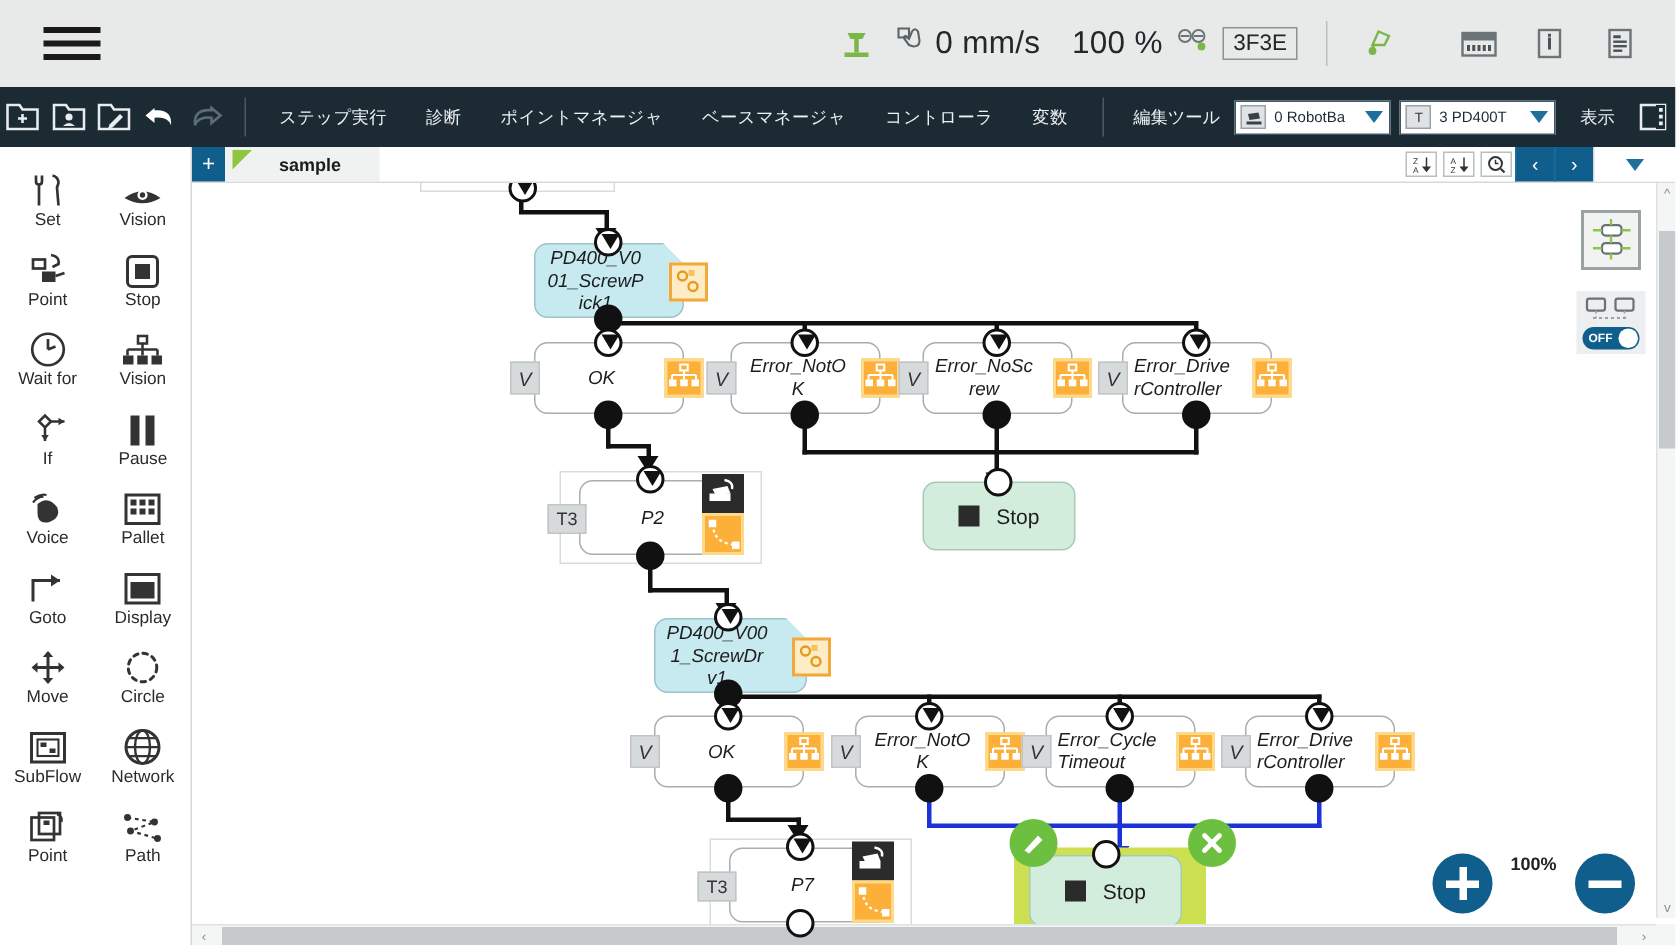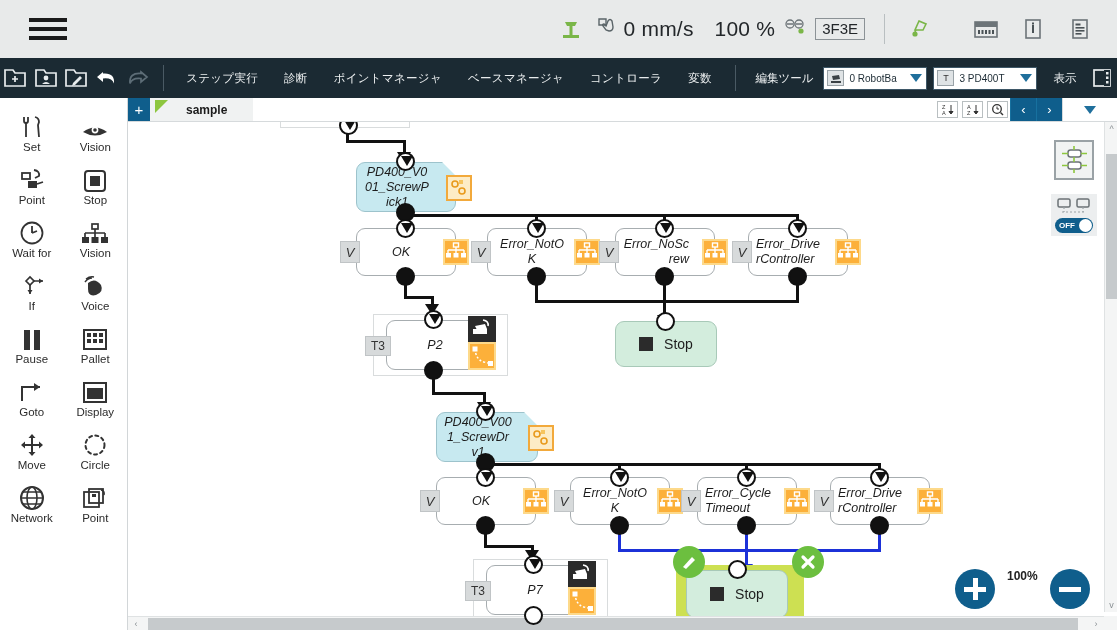--- a/index.html
+++ b/index.html
@@ -418,35 +418,35 @@
           <path d="M8 8 L12 4 L16 8 L12 12 Z" fill="none" stroke="#333" stroke-width="1.7"></path>
           <path d="M16 8 L25 8 M12 12 L12 21" stroke="#333" stroke-width="1.7"></path>
           <path d="M25 8 l-4-2.5 v5z" fill="#333"></path>
           <path d="M12 21 l-2.5-4 h5z" fill="#333"></path>
         </svg>
       </span>
       <span class="side-lbl">If</span>
     </div>
     <div class="side-item">
       <span class="side-ico">
+        <svg width="22" height="24" viewBox="0 0 22 24">
+          <rect x="3" y="2" width="6" height="20" fill="#333"></rect>
+          <rect x="13" y="2" width="6" height="20" fill="#333"></rect>
+        </svg>
+      </span>
+      <span class="side-lbl">Pause</span>
+    </div>
+    <div class="side-item">
+      <span class="side-ico">
         <svg width="26" height="24" viewBox="0 0 26 24">
           <path d="M6 8 q7-6 13 2 q3 7 -5 10 q-8 2 -8-6 z" fill="#333"></path>
           <path d="M3 7 q3-4 7-4 M4 4 q4-3 8-2" fill="none" stroke="#333" stroke-width="1.5"></path>
         </svg>
       </span>
       <span class="side-lbl">Voice</span>
-    </div>
-    <div class="side-item">
-      <span class="side-ico">
-        <svg width="22" height="24" viewBox="0 0 22 24">
-          <rect x="3" y="2" width="6" height="20" fill="#333"></rect>
-          <rect x="13" y="2" width="6" height="20" fill="#333"></rect>
-        </svg>
-      </span>
-      <span class="side-lbl">Pause</span>
     </div>
     <div class="side-item">
       <span class="side-ico">
         <svg width="26" height="24" viewBox="0 0 26 24">
           <rect x="2" y="2" width="22" height="19" fill="none" stroke="#333" stroke-width="2"></rect>
           <g fill="#333">
             <rect x="5" y="5" width="4" height="4"></rect>
               <rect x="11" y="5" width="4" height="4"></rect>
               <rect x="17" y="5" width="4" height="4"></rect>
             <rect x="5" y="11" width="4" height="4"></rect>
@@ -487,38 +487,63 @@
     <div class="side-item">
       <span class="side-ico">
         <svg width="26" height="26" viewBox="0 0 26 26">
           <circle cx="13" cy="13" r="9.5" fill="none" stroke="#333" stroke-width="2" stroke-dasharray="3 3.4" stroke-linecap="round"></circle>
         </svg>
       </span>
       <span class="side-lbl">Circle</span>
     </div>
     <div class="side-item">
       <span class="side-ico">
+        <svg width="26" height="24" viewBox="0 0 26 24">
+          <rect x="2" y="2" width="22" height="19" fill="none" stroke="#333" stroke-width="2"></rect>
+          <rect x="6" y="6" width="14" height="11" fill="none" stroke="#333" stroke-width="1.4"></rect>
+          <rect x="8" y="8" width="4" height="3" fill="#333"></rect>
+            <rect x="14" y="12" width="4" height="3" fill="#333"></rect>
+        </svg>
+      </span>
+      <span class="side-lbl">SubFlow</span>
+    </div>
+    <div class="side-item">
+      <span class="side-ico">
         <svg width="26" height="26" viewBox="0 0 26 26">
           <circle cx="13" cy="13" r="11" fill="none" stroke="#333" stroke-width="2"></circle>
           <ellipse cx="13" cy="13" rx="5" ry="11" fill="none" stroke="#333" stroke-width="1.6"></ellipse>
           <path d="M2 13 h22 M4 7 h18 M4 19 h18" stroke="#333" stroke-width="1.5"></path>
         </svg>
       </span>
       <span class="side-lbl">Network</span>
     </div>
     <div class="side-item">
       <span class="side-ico">
         <svg width="26" height="24" viewBox="0 0 26 24">
           <rect x="2" y="5" width="15" height="15" fill="none" stroke="#333" stroke-width="1.8"></rect>
           <rect x="7" y="2" width="14" height="14" fill="none" stroke="#333" stroke-width="1.8"></rect>
           <rect x="10" y="7" width="4" height="3" fill="#333"></rect>
           <path d="M19 3 q4 1 3 5" fill="none" stroke="#333" stroke-width="1.5"></path>
         </svg>
       </span>
       <span class="side-lbl">Point</span>
+    </div>
+    <div class="side-item">
+      <span class="side-ico">
+        <svg width="28" height="24" viewBox="0 0 28 24">
+          <path d="M4 5 L22 8 L6 14 L24 19" fill="none" stroke="#333" stroke-width="1.4" stroke-dasharray="2.5 2.5"></path>
+          <g fill="#333">
+            <circle cx="4" cy="5" r="2.3"></circle>
+              <circle cx="22" cy="8" r="2.3"></circle>
+            <circle cx="6" cy="14" r="2.3"></circle>
+              <circle cx="24" cy="19" r="2.3"></circle>
+          </g>
+        </svg>
+      </span>
+      <span class="side-lbl">Path</span>
     </div>
   </div>
 
   <div class="tabbar">
     <div class="tab-add">+</div>
     <div class="tab">
       <span>sample</span>
     </div>
     <div class="tab-spacer"></div>
     <div class="tab-ico">
@@ -611,21 +636,21 @@
           <rect x="8.5" y="12" width="5" height="4.5" fill="#fff"></rect>
           <rect x="16" y="12" width="5" height="4.5" fill="#fff"></rect>
         </svg>
       </div>
     </div>
     <div class="port arrow" style="left:399px; top:97px;"></div>
     <div class="port filled" style="left:399px; top:145px;"></div>
 
     <div class="node" style="left:487px; top:106px; width:100px; height:48px;">
       <div class="nd-body"></div>
-      <div class="nd-txt" style="padding:0 26px 0 8px; justify-content:flex-start; text-align:right;">Error_NoScrew</div>
+      <div class="nd-txt" style="padding:0 26px 0 8px; justify-content:flex-start; text-align:center;">Error_NoScrew</div>
       <div class="vtab" style="left:-16px; top:13px;">V</div>
       <div class="badge badge-y" style="right:-13px; top:11px;">
         <svg width="22" height="22" viewBox="0 0 22 22">
           <rect x="8.5" y="2" width="5" height="4" fill="none" stroke="#fff" stroke-width="1.4"></rect>
           <path d="M11 6 v3 M3 9 h16 M3 9 v3 M11 9 v3 M19 9 v3" stroke="#fff" stroke-width="1.4"></path>
           <rect x="1" y="12" width="5" height="4.5" fill="#fff"></rect>
           <rect x="8.5" y="12" width="5" height="4.5" fill="#fff"></rect>
           <rect x="16" y="12" width="5" height="4.5" fill="#fff"></rect>
         </svg>
       </div>

